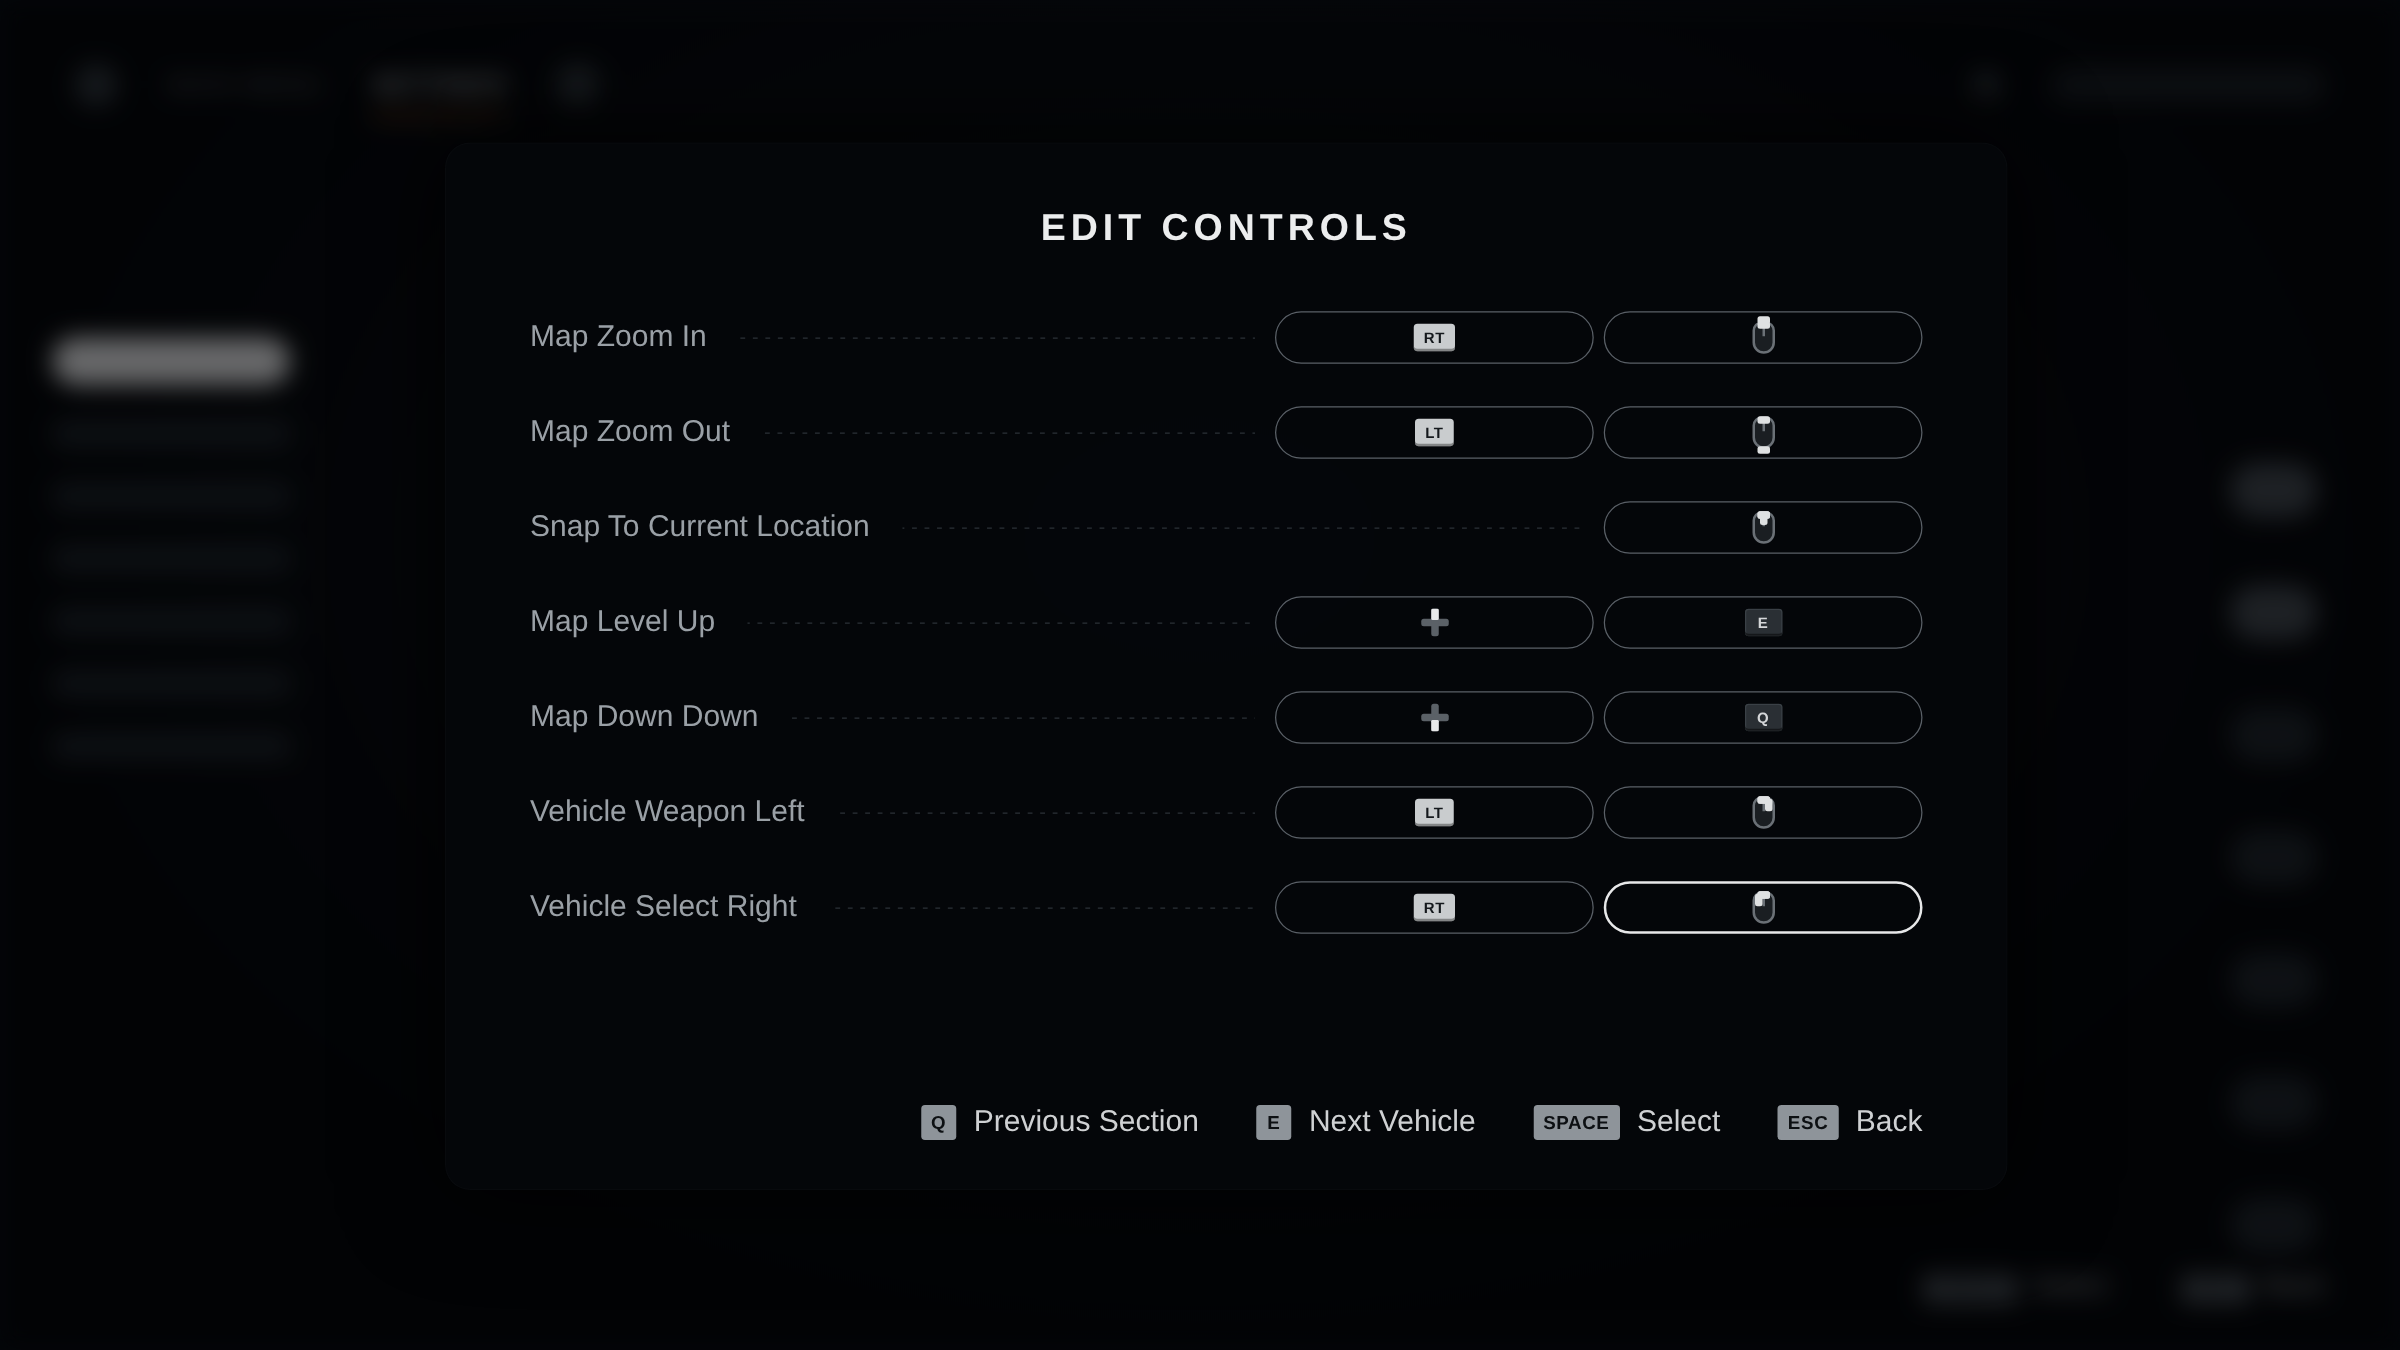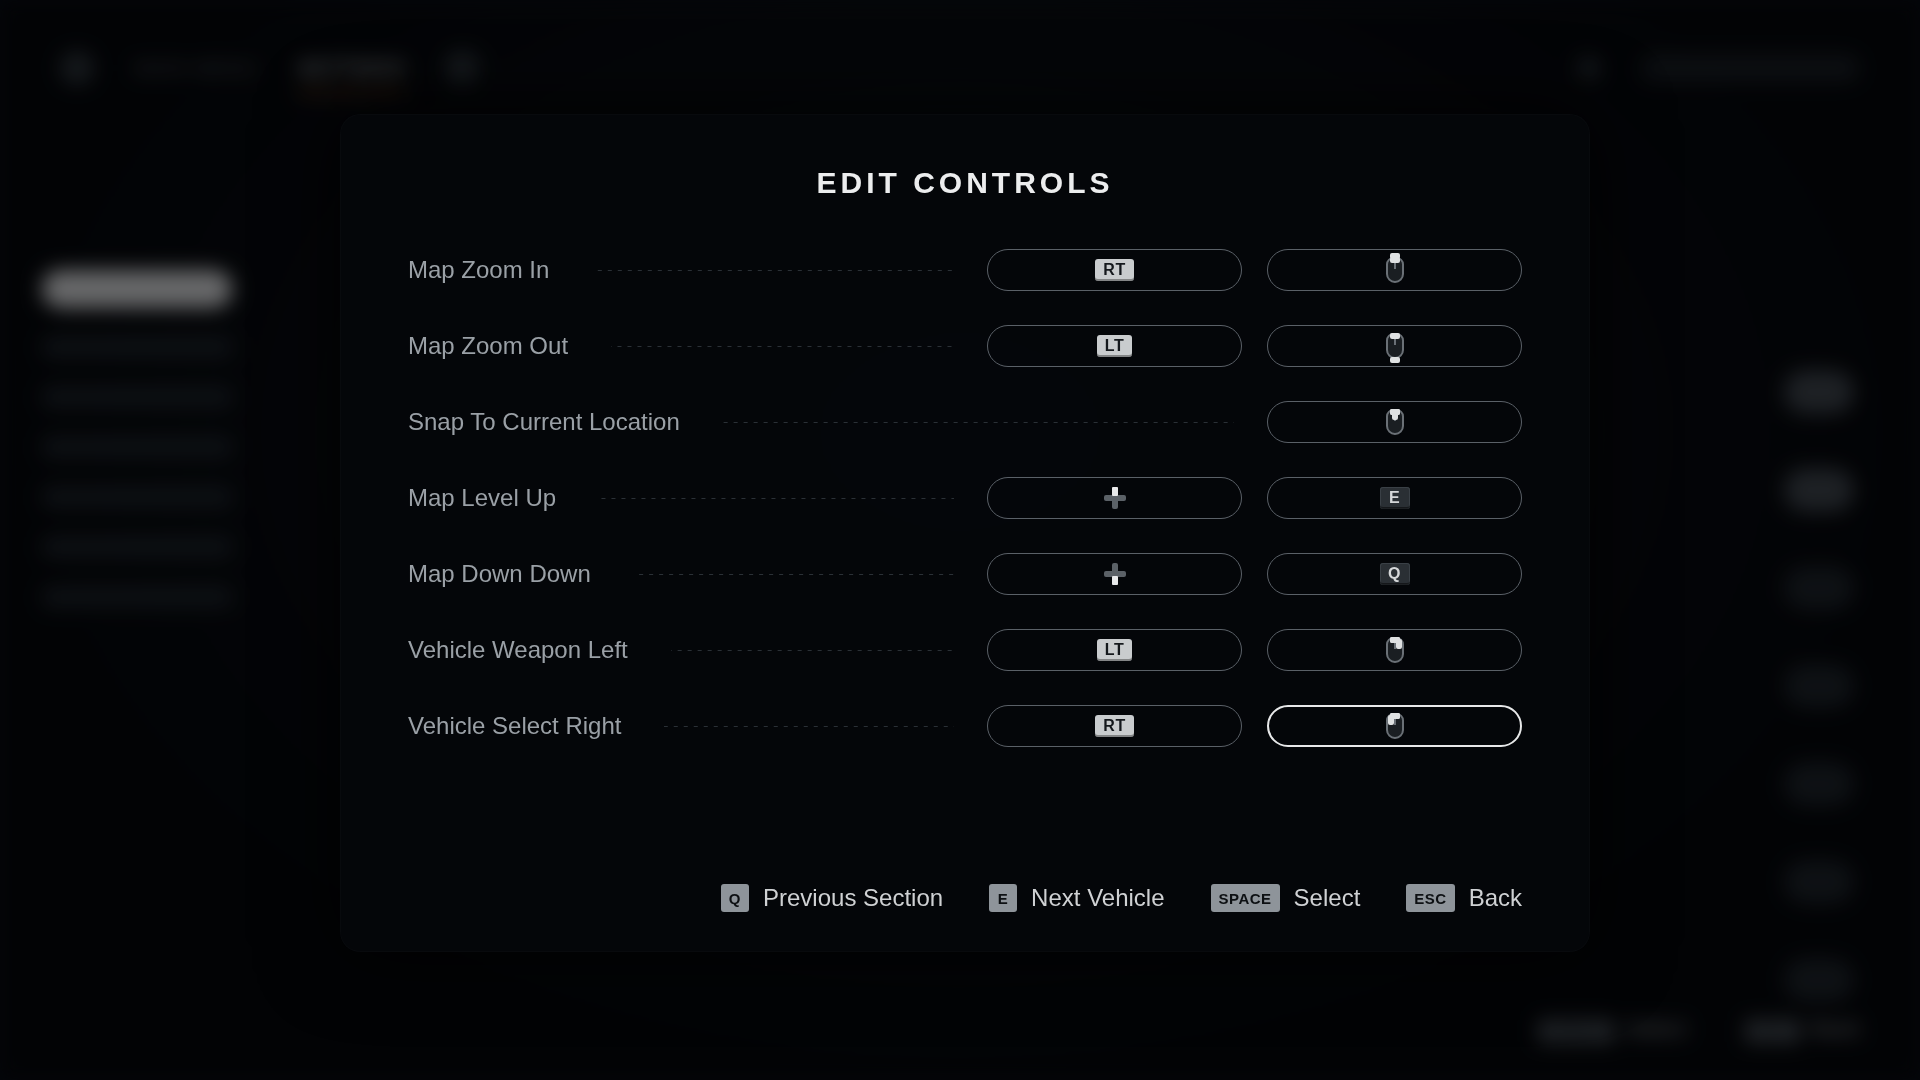--- a/index.html
+++ b/index.html
@@ -48,34 +48,34 @@
     position:absolute; right:60px; bottom:38px; display:flex; gap:60px;
     color:#8a9098; font-size:22px;
   }
   .bg .footer .k{
     display:inline-block; padding:2px 10px; background:#4d545c; color:#0d1014;
     border-radius:3px; font-size:16px; font-weight:700; margin-right:12px;
   }
 
   
   .modal {
-    position: absolute; left: 340px; top: 114px; width: 1250px; height: 838px;
+    position: absolute; left: 356px; top: 114px; width: 1250px; height: 838px;
     background: rgba(4,7,10,0.92);
     border-radius: 20px;
     box-shadow: 0 0 80px rgba(0,0,0,0.9), inset 0 0 0 1px rgba(255,255,255,0.02);
     padding: 52px 68px 40px 68px;
     display: flex; flex-direction: column;
   }
   .modal h1{
     text-align:center; color:#ecedee; letter-spacing:4px; font-weight:600;
     font-size:30px; margin-bottom:32px;
   }
   .rows{ flex:0 0 auto; }
   .row{
-    display:flex; align-items:center; gap:25px; height:76px;justify-content:space-between;
+    display:flex; align-items:center; gap:8px; height:76px;justify-content:space-between;
   }
   .row .label{
     color:#9aa0a6; font-size:24px; white-space:nowrap;
   }
   .row .dots{
     flex:1; height:1px; margin:0 8px 0 18px;
     background-image: repeating-linear-gradient(to right,#2a3036 0 4px, transparent 4px 10px);
     background-position:center; background-repeat:repeat-x; background-size:10px 1px;
   }
   .slot{
@@ -86,21 +86,21 @@
   .slot.selected{ border-color:#e7e8e9; border-width:2px; }
   .section-title{
     color:#e9eaeb; font-size:28px; letter-spacing:5px; font-weight:600;
     margin-top:30px; margin-bottom:6px;
   }
 
   
   .keycap{
     display:inline-flex; align-items:center; justify-content:center;
     min-width:30px; height:22px; padding:0 8px;
-    background:#c9ccce; color:#14181c; font-weight:800; font-size:16px;
+    background:#c9ccce; color:#14181c; font-weight:800; font-size:12px;
     border-radius:3px; letter-spacing:.5px;
     box-shadow: inset 0 -2px 0 rgba(0,0,0,.35);
   }
   .keycap.dark{
     background:#2a2f34; color:#d5d7d9; font-weight:700;
     box-shadow: inset 0 -2px 0 rgba(0,0,0,.5), inset 0 0 0 1px #3a4046;
   }
   .rs-wrap{display:flex; align-items:center; gap:10px;}
   .rs-stick{width:20px; height:10px; background:#c9ccce; border-radius:5px; position:relative;}
   .rs-stick::after{

